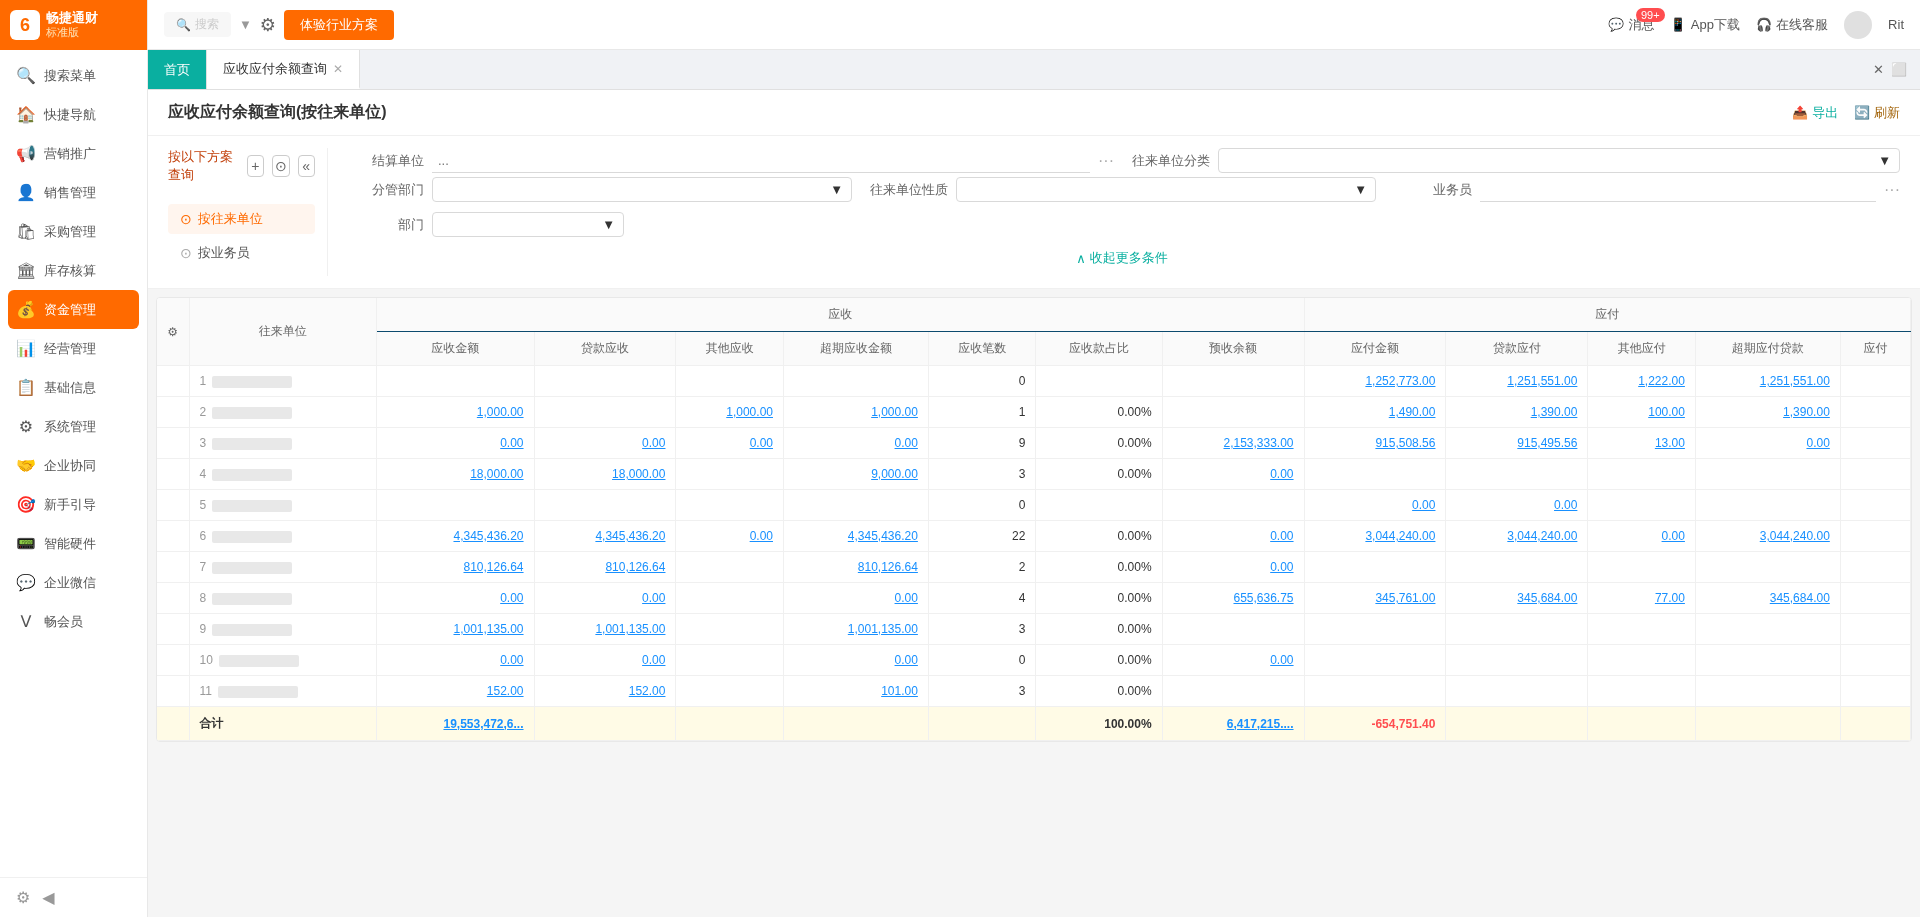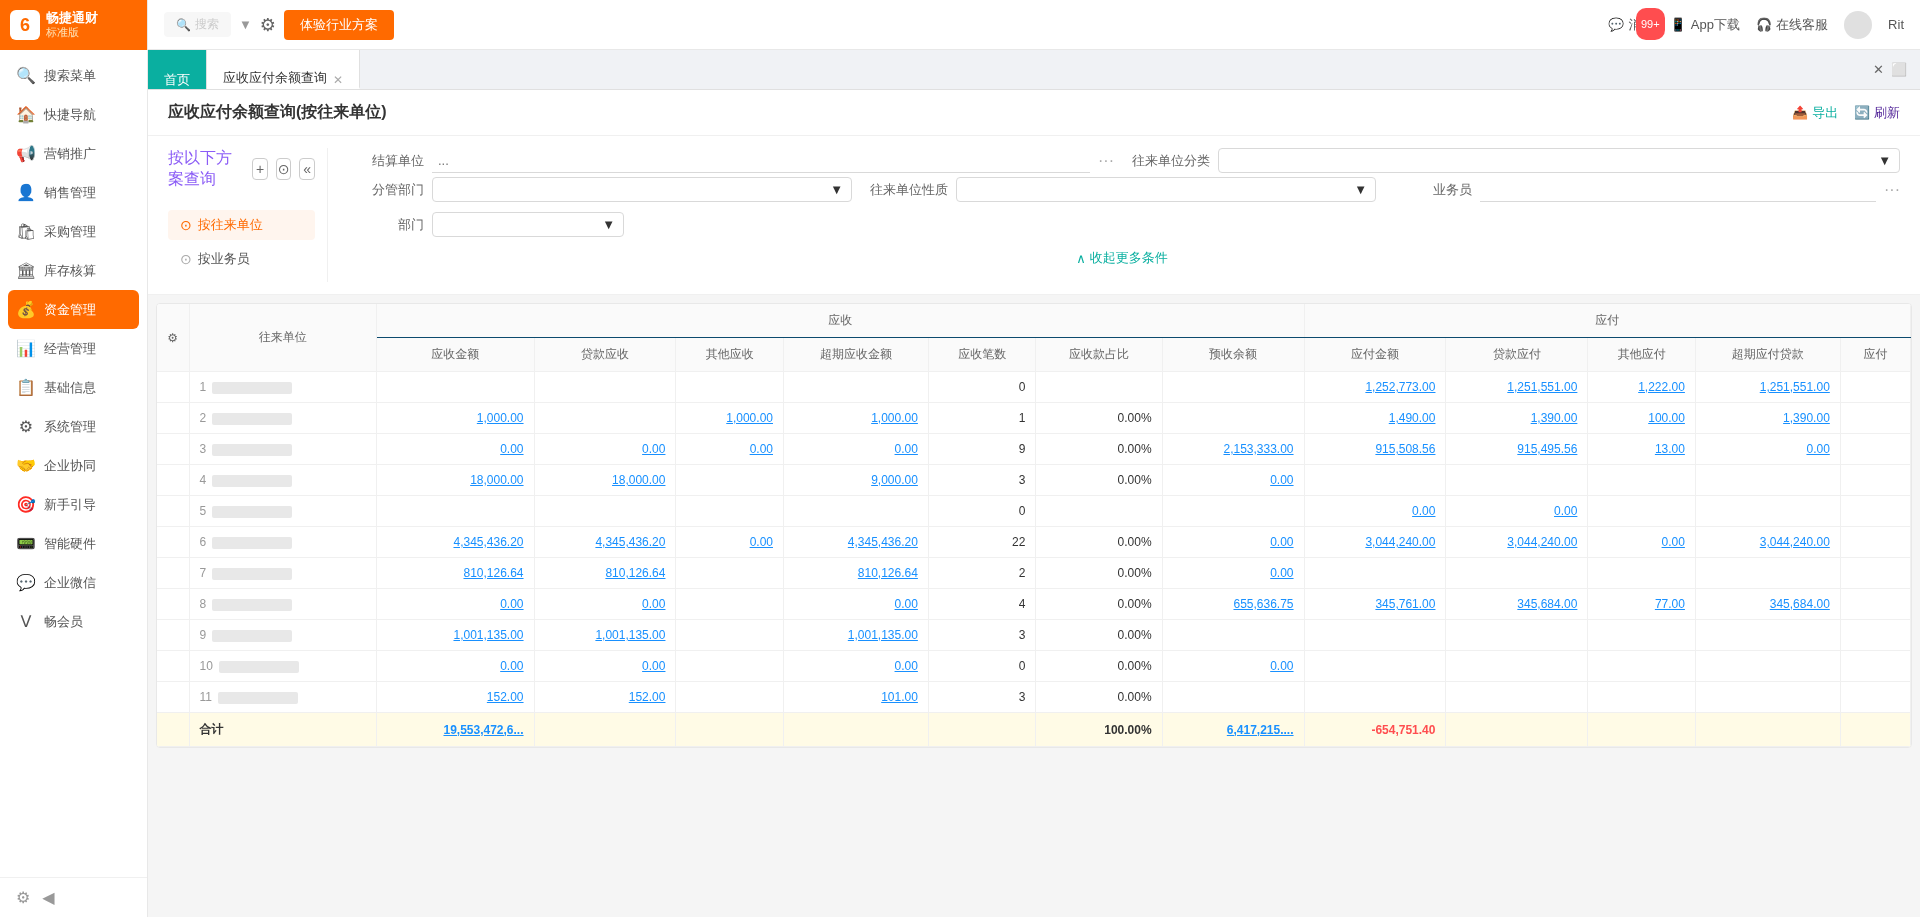--- a/index.html
+++ b/index.html
@@ -39,59 +39,59 @@
     .header-nav { display: flex; align-items: center; gap: 8px; flex: 1; }
     .header-search { display: flex; align-items: center; gap: 4px; background: #f7f7f7; border-radius: 4px; padding: 4px 12px; color: #999; font-size: 12px; }
     .header-arrow { color: #999; cursor: pointer; }
     .header-gear { font-size: 18px; color: #666; cursor: pointer; }
     .header-btn-orange {
       background: #ff6a00; color: #fff; border: none; border-radius: 4px;
       padding: 6px 16px; font-size: 13px; cursor: pointer;
     }
     .header-right { display: flex; align-items: center; gap: 16px; }
     .header-right-item { display: flex; align-items: center; gap: 4px; color: #555; font-size: 13px; cursor: pointer; position: relative; }
-    .badge { background: #ff4d4f; color: #fff; border-radius: 10px; font-size: 11px; padding: 10px 5px; position: absolute; top: -8px; right: -10px; }
+    .badge { background: #ff4d4f; color: #fff; border-radius: 10px; font-size: 11px; padding: 1px 5px; position: absolute; top: -8px; right: -10px; }
     .header-avatar { width: 28px; height: 28px; background: #e0e0e0; border-radius: 50%; }
     .header-username { color: #555; font-size: 13px; }
 
     
     .tab-bar {
       position: fixed; left: 148px; top: 50px; right: 0; height: 40px;
       background: #f0f2f5; display: flex; align-items: stretch; z-index: 99;
       border-bottom: 1px solid #e0e0e0;
     }
     .tab-item {
-      display: flex; align-items: flex-end; padding: 0 16px; gap: 6px; cursor: pointer;
+      display: flex; align-items: center; padding: 0 16px; gap: 6px; cursor: pointer;
       font-size: 13px; color: #666; border-right: 1px solid #e0e0e0;
     }
     .tab-item.active { background: #fff; color: #333; border-bottom: 2px solid #fff; }
     .tab-item .tab-close { color: #aaa; font-size: 12px; cursor: pointer; }
     .tab-home { background: #0aafa0; color: #fff; }
 
     
     .main {
       position: fixed; left: 148px; top: 90px; right: 0; bottom: 0;
       overflow: auto; background: #f5f5f5;
     }
     .page-header {
       background: #fff; padding: 12px 20px; display: flex; align-items: center; justify-content: space-between;
       border-bottom: 1px solid #f0f0f0;
     }
     .page-title { font-size: 16px; font-weight: bold; color: #333; }
     .page-actions { display: flex; gap: 16px; }
     .btn-export { color: #0aafa0; border: none; background: none; cursor: pointer; font-size: 13px; }
-    .btn-refresh { color: #4c1d95; border: none; background: none; cursor: pointer; font-size: 13px; }
+    .btn-refresh { color: #a16207; border: none; background: none; cursor: pointer; font-size: 13px; }
 
     
     .filter-area {
       background: #fff; padding: 12px 20px; margin-bottom: 8px;
       border-bottom: 1px solid #f0f0f0;
     }
     .filter-header { display: flex; align-items: center; gap: 8px; margin-bottom: 12px; }
-    .filter-label { font-size: 16px; color: #8b5cf6; }
+    .filter-label { font-size: 13px; color: #c2410c; }
     .filter-add-btn { width: 22px; height: 22px; border: 1px solid #ccc; border-radius: 4px; display: flex; align-items: center; justify-content: center; cursor: pointer; color: #666; font-size: 14px; }
     .filter-row { display: flex; align-items: center; gap: 16px; }
     .filter-group { display: flex; align-items: center; gap: 8px; flex: 1; min-width: 0; }
     .filter-field-label { color: #666; font-size: 13px; white-space: nowrap; width: 80px; text-align: right; }
     .filter-input {
       flex: 1; border: none; border-bottom: 1px solid #d9d9d9; padding: 4px 6px;
       font-size: 13px; color: #333; background: transparent; outline: none;
     }
     .filter-select {
       flex: 1; border: 1px solid #d9d9d9; border-radius: 4px; padding: 4px 8px;

